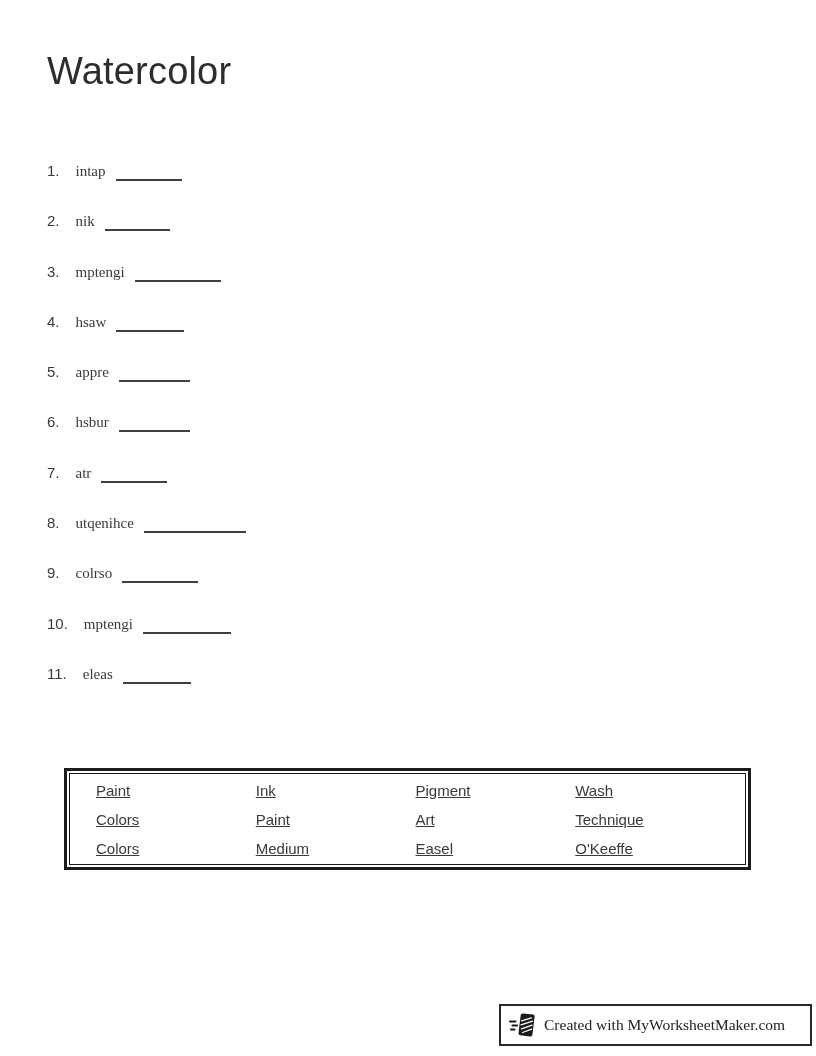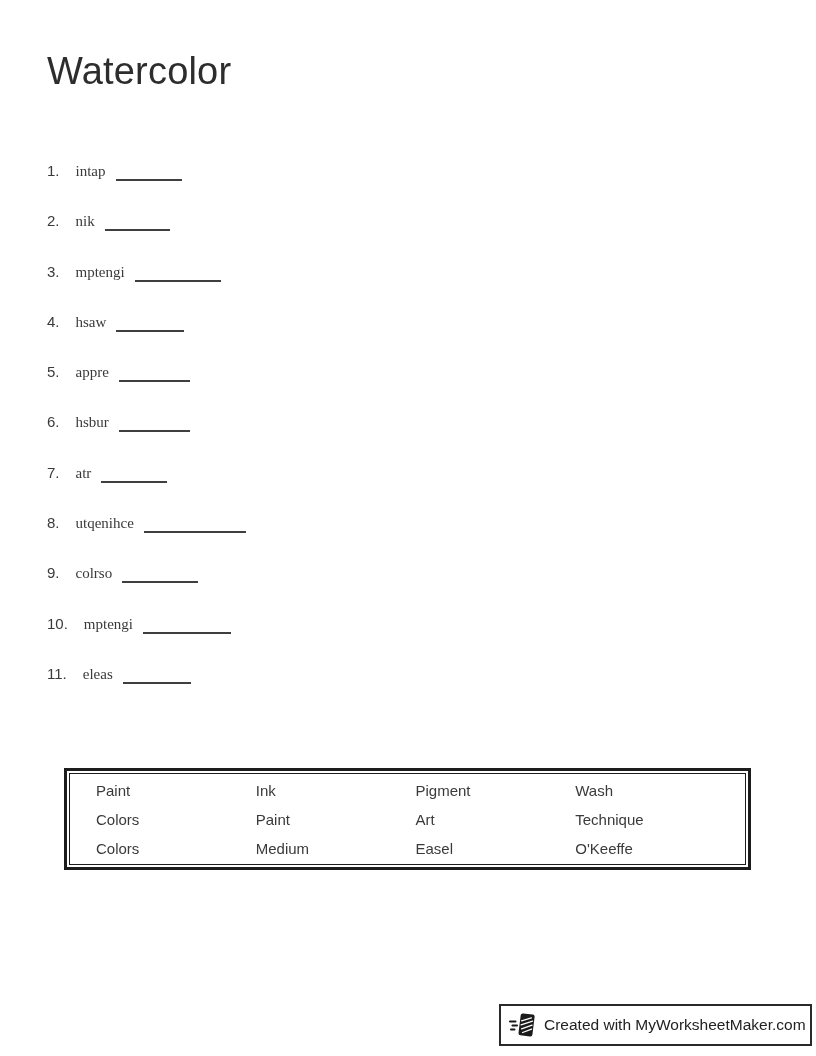--- a/index.html
+++ b/index.html
@@ -47,20 +47,21 @@
   }
   .bank-outer {
     position: absolute;
     left: 64px;
     top: 768px;
     width: 687px;
     height: 102px;
     border: 3px solid #1d1d1d;
     padding: 2px;
     background: #ffffff;
+    text-decoration: underline;
   }
   .bank-inner {
     width: 100%;
     height: 100%;
     border: 1px solid #1d1d1d;
     display: grid;
     grid-template-columns: repeat(4, 1fr);
     align-content: center;
     padding: 0 10px 0 26px;
     row-gap: 10px;
@@ -81,20 +82,21 @@
     display: flex;
     align-items: center;
     padding: 0 10px 0 8px;
     gap: 7px;
     cursor: pointer;
   }
   .footer-text {
     font-size: 15.5px;
     color: #222222;
     white-space: nowrap;
+    font-family: Liberation Serif, serif;
   }
   .logo { flex: 0 0 auto; display: block; }
 </style>
 </head>
 <body>
 
 <div class="page">
 
   <h1 class="title">Watercolor</h1>
 

